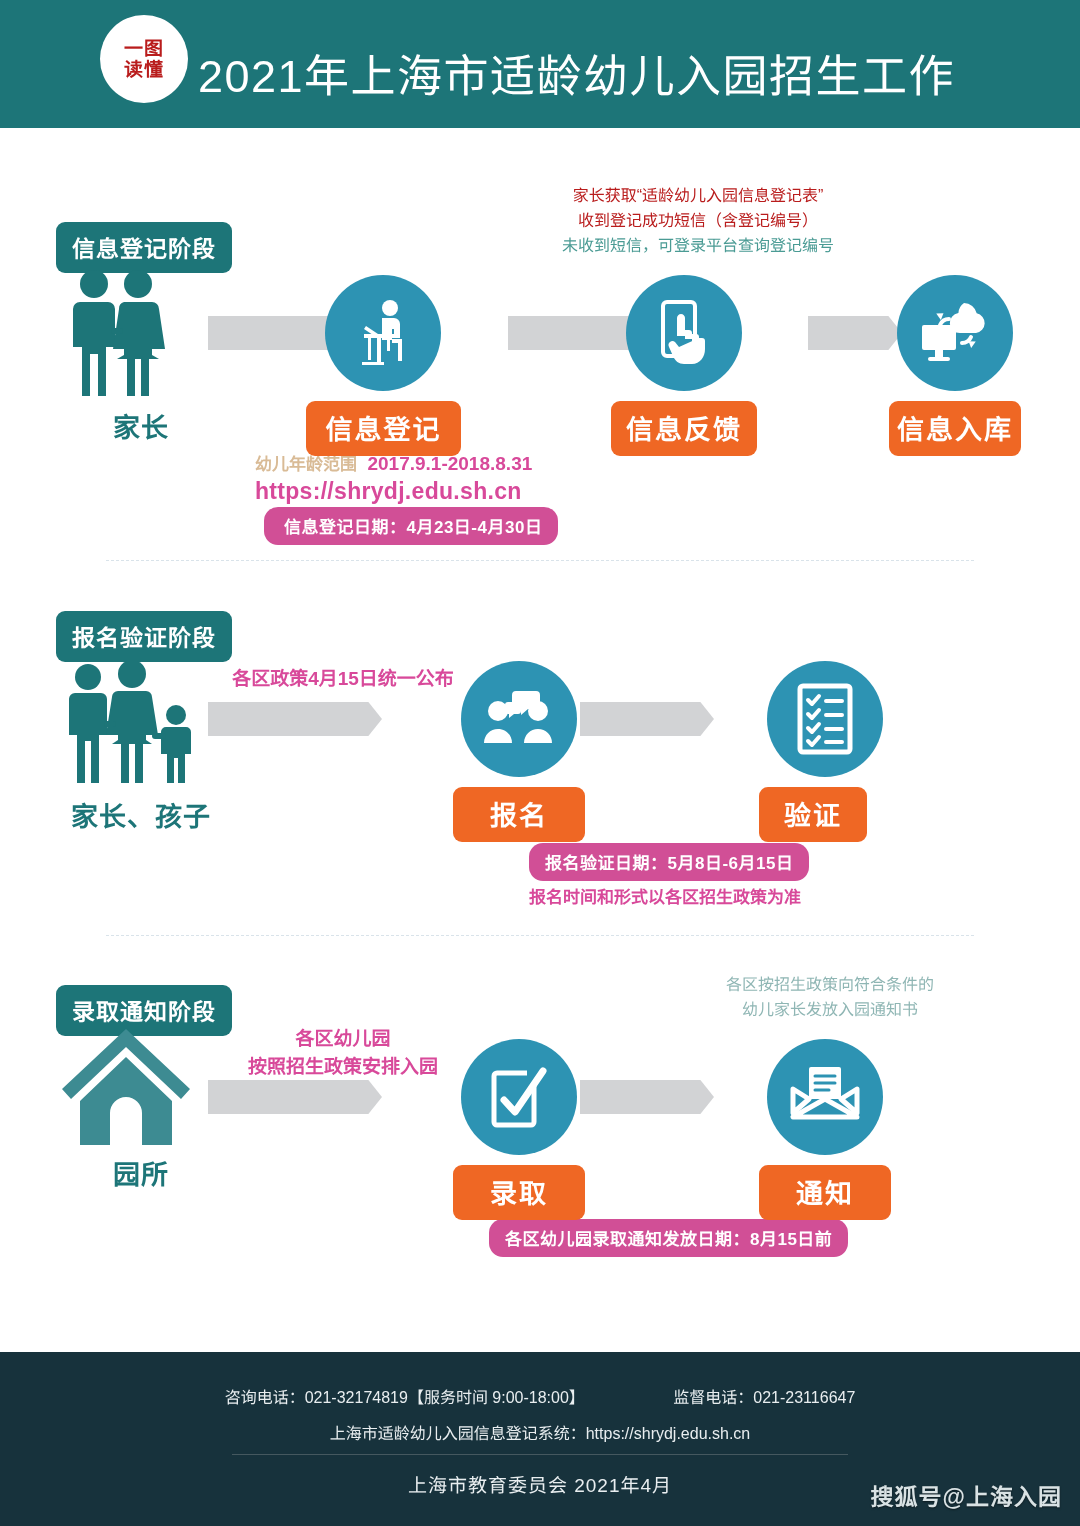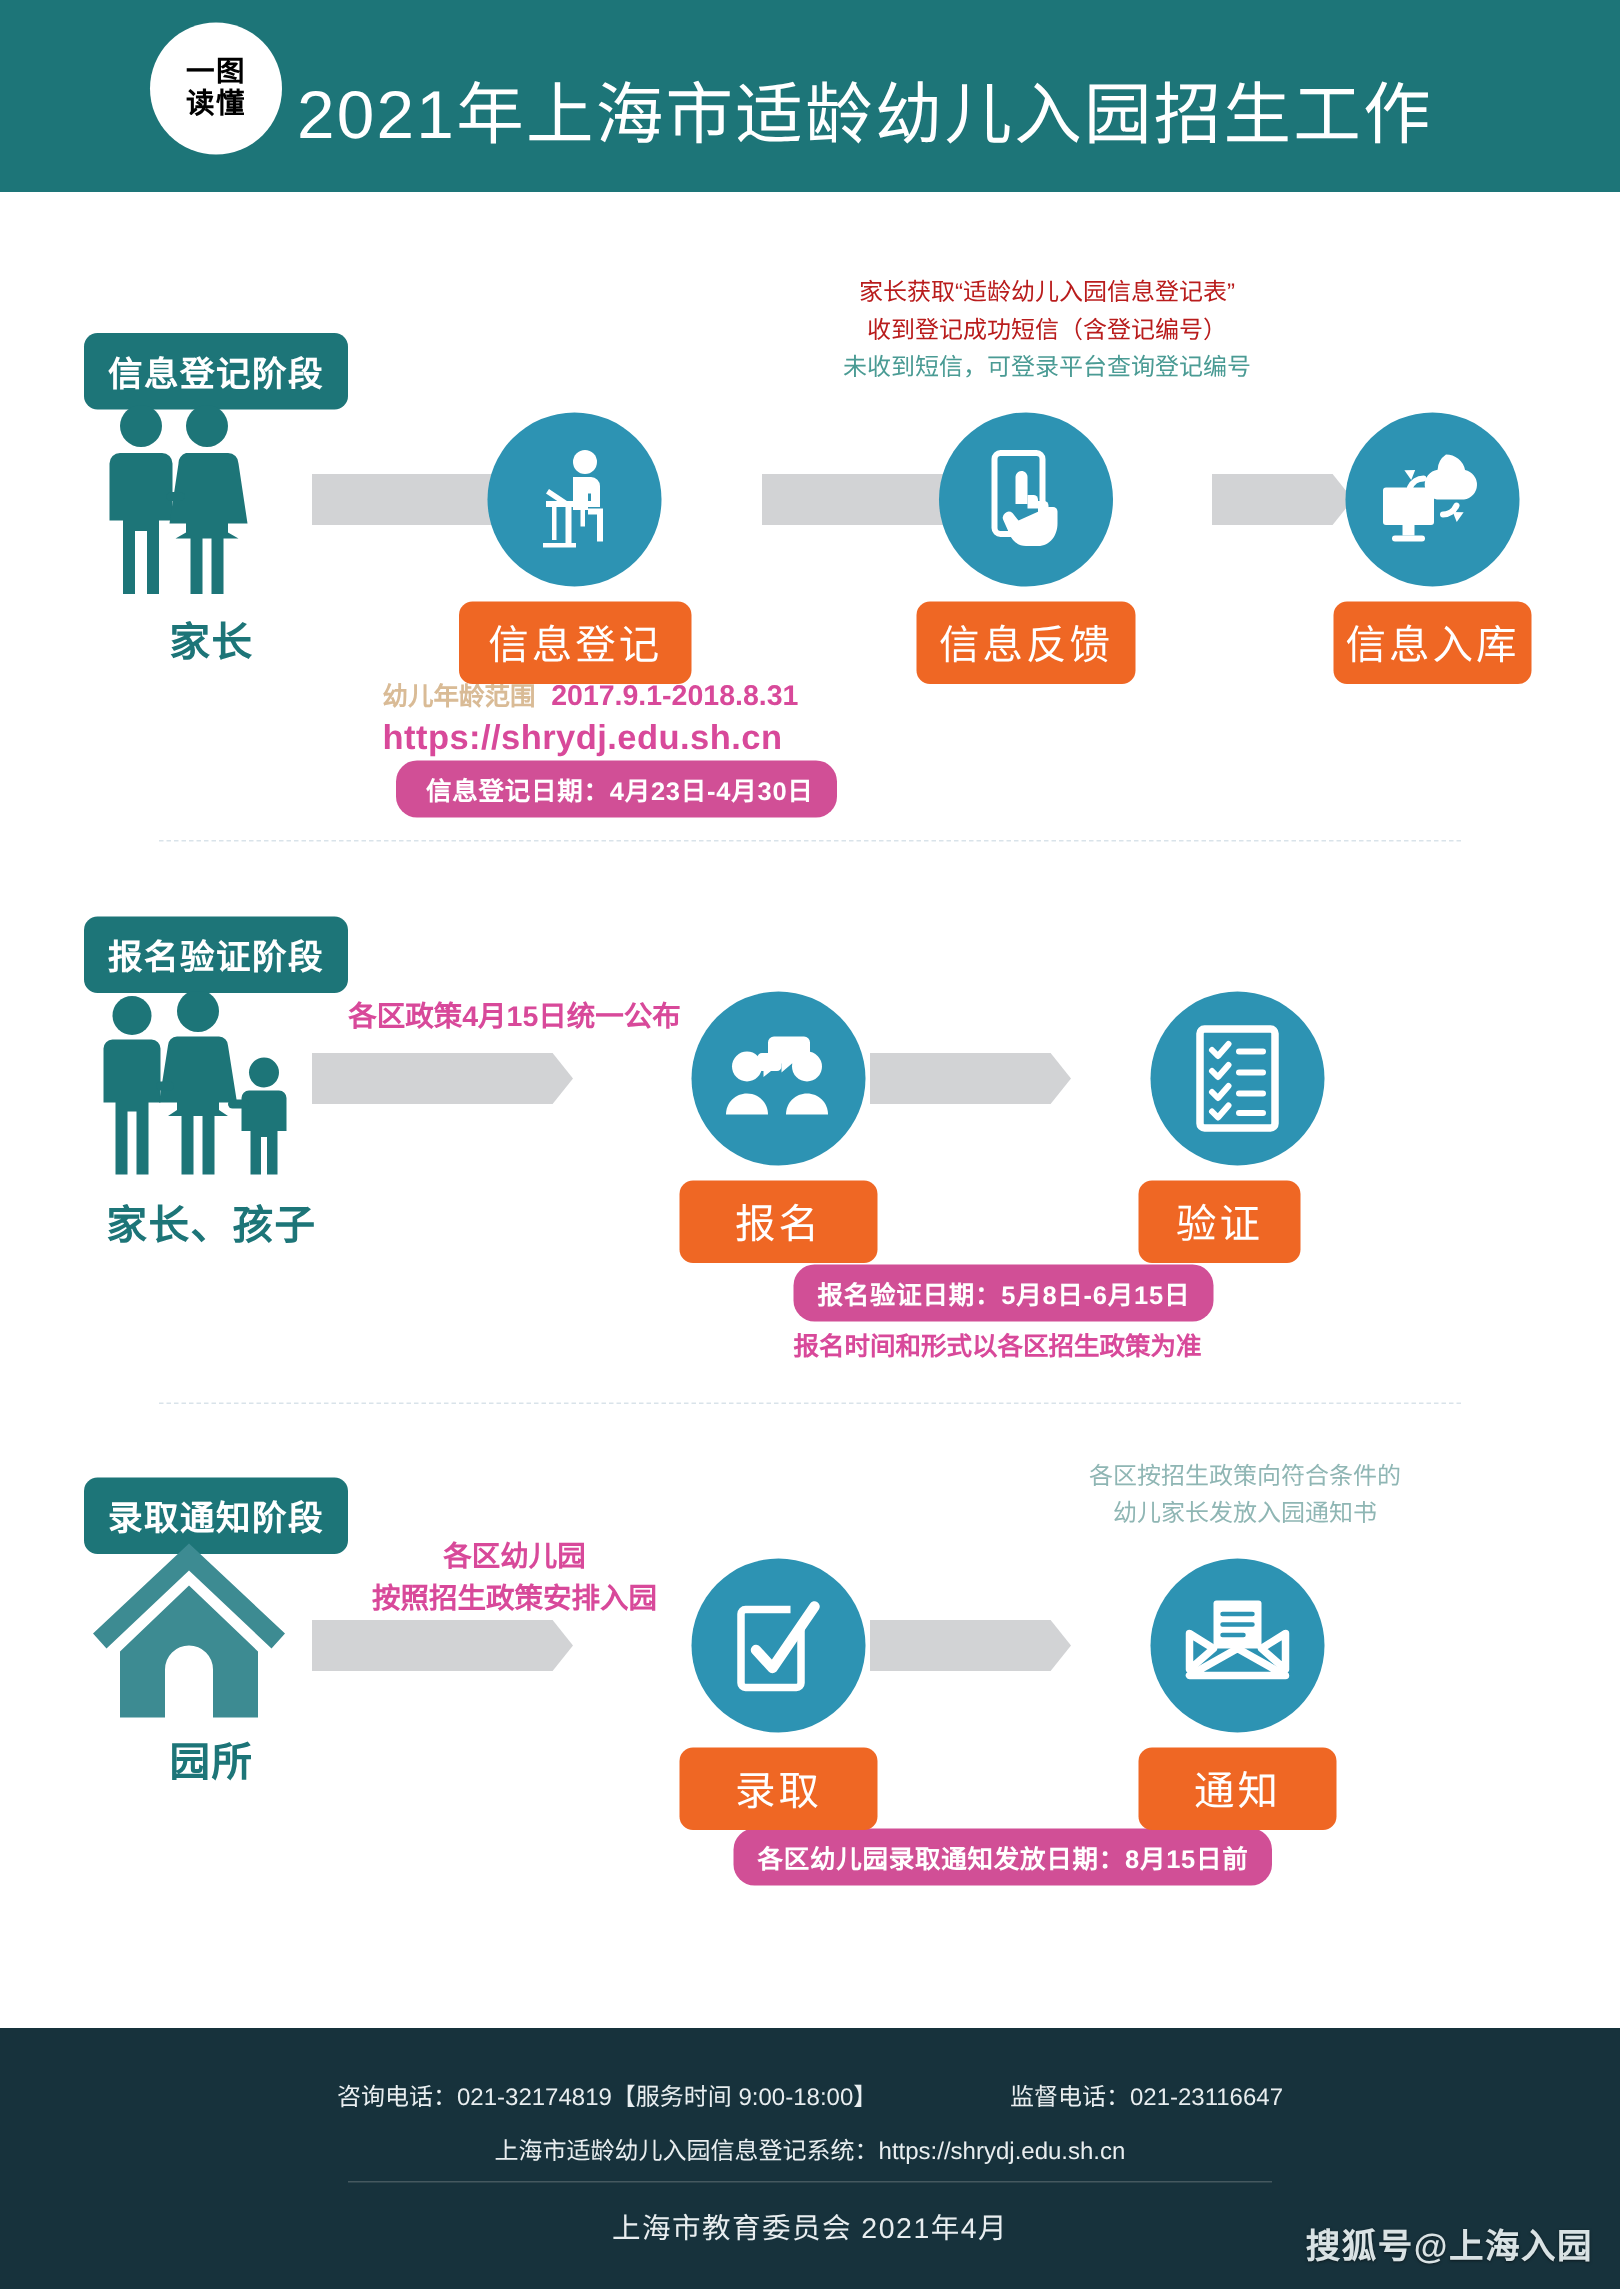--- a/index.html
+++ b/index.html
@@ -18,21 +18,21 @@
     position:absolute; left:0; top:0; width:1080px; height:128px;
     background:#1d7578;
   }
   .header-badge{
     position:absolute; left:100px; top:15px; width:88px; height:88px;
     border-radius:50%; background:#ffffff;
     display:flex; flex-direction:column; align-items:center; justify-content:center;
     line-height:1.12;
   }
   .header-badge span{
-    color:#000000; font-size:19px; font-weight:bold; letter-spacing:1px;
+    color:#b91c1c; font-size:19px; font-weight:bold; letter-spacing:1px;
   }
   .header-title{
     position:absolute; left:198px; top:40px;
     color:#ffffff; font-size:45px; font-weight:normal; letter-spacing:1.5px;
     white-space:nowrap;
   }
 
   
   .section{position:absolute; left:0; width:1080px;}
   #section-1{top:140px; height:415px;}
@@ -71,21 +71,21 @@
   .node{position:absolute;}
   .node .circle{
     width:116px; height:116px; border-radius:50%;
     background:#2d93b3;
     display:flex; align-items:center; justify-content:center;
     position:relative; z-index:3;
   }
   .node .pill{
     margin-top:10px;
     background:#ef6724; color:#fff;
-    font-size:27px; font-weight:normal; letter-spacing:2px;
+    font-size:27px; font-weight:bold; letter-spacing:2px;
     border-radius:9px; padding:7px 0 9px 0;
     text-align:center; white-space:nowrap;
     position:relative; z-index:3;
   }
   .pill-w1{width:155px; margin-left:-19px;}
   .pill-w2{width:146px; margin-left:-15px;}
   .pill-w3{width:132px; margin-left:-8px;}
 
   
   .note{position:absolute; text-align:center; line-height:1.55; white-space:nowrap;}

